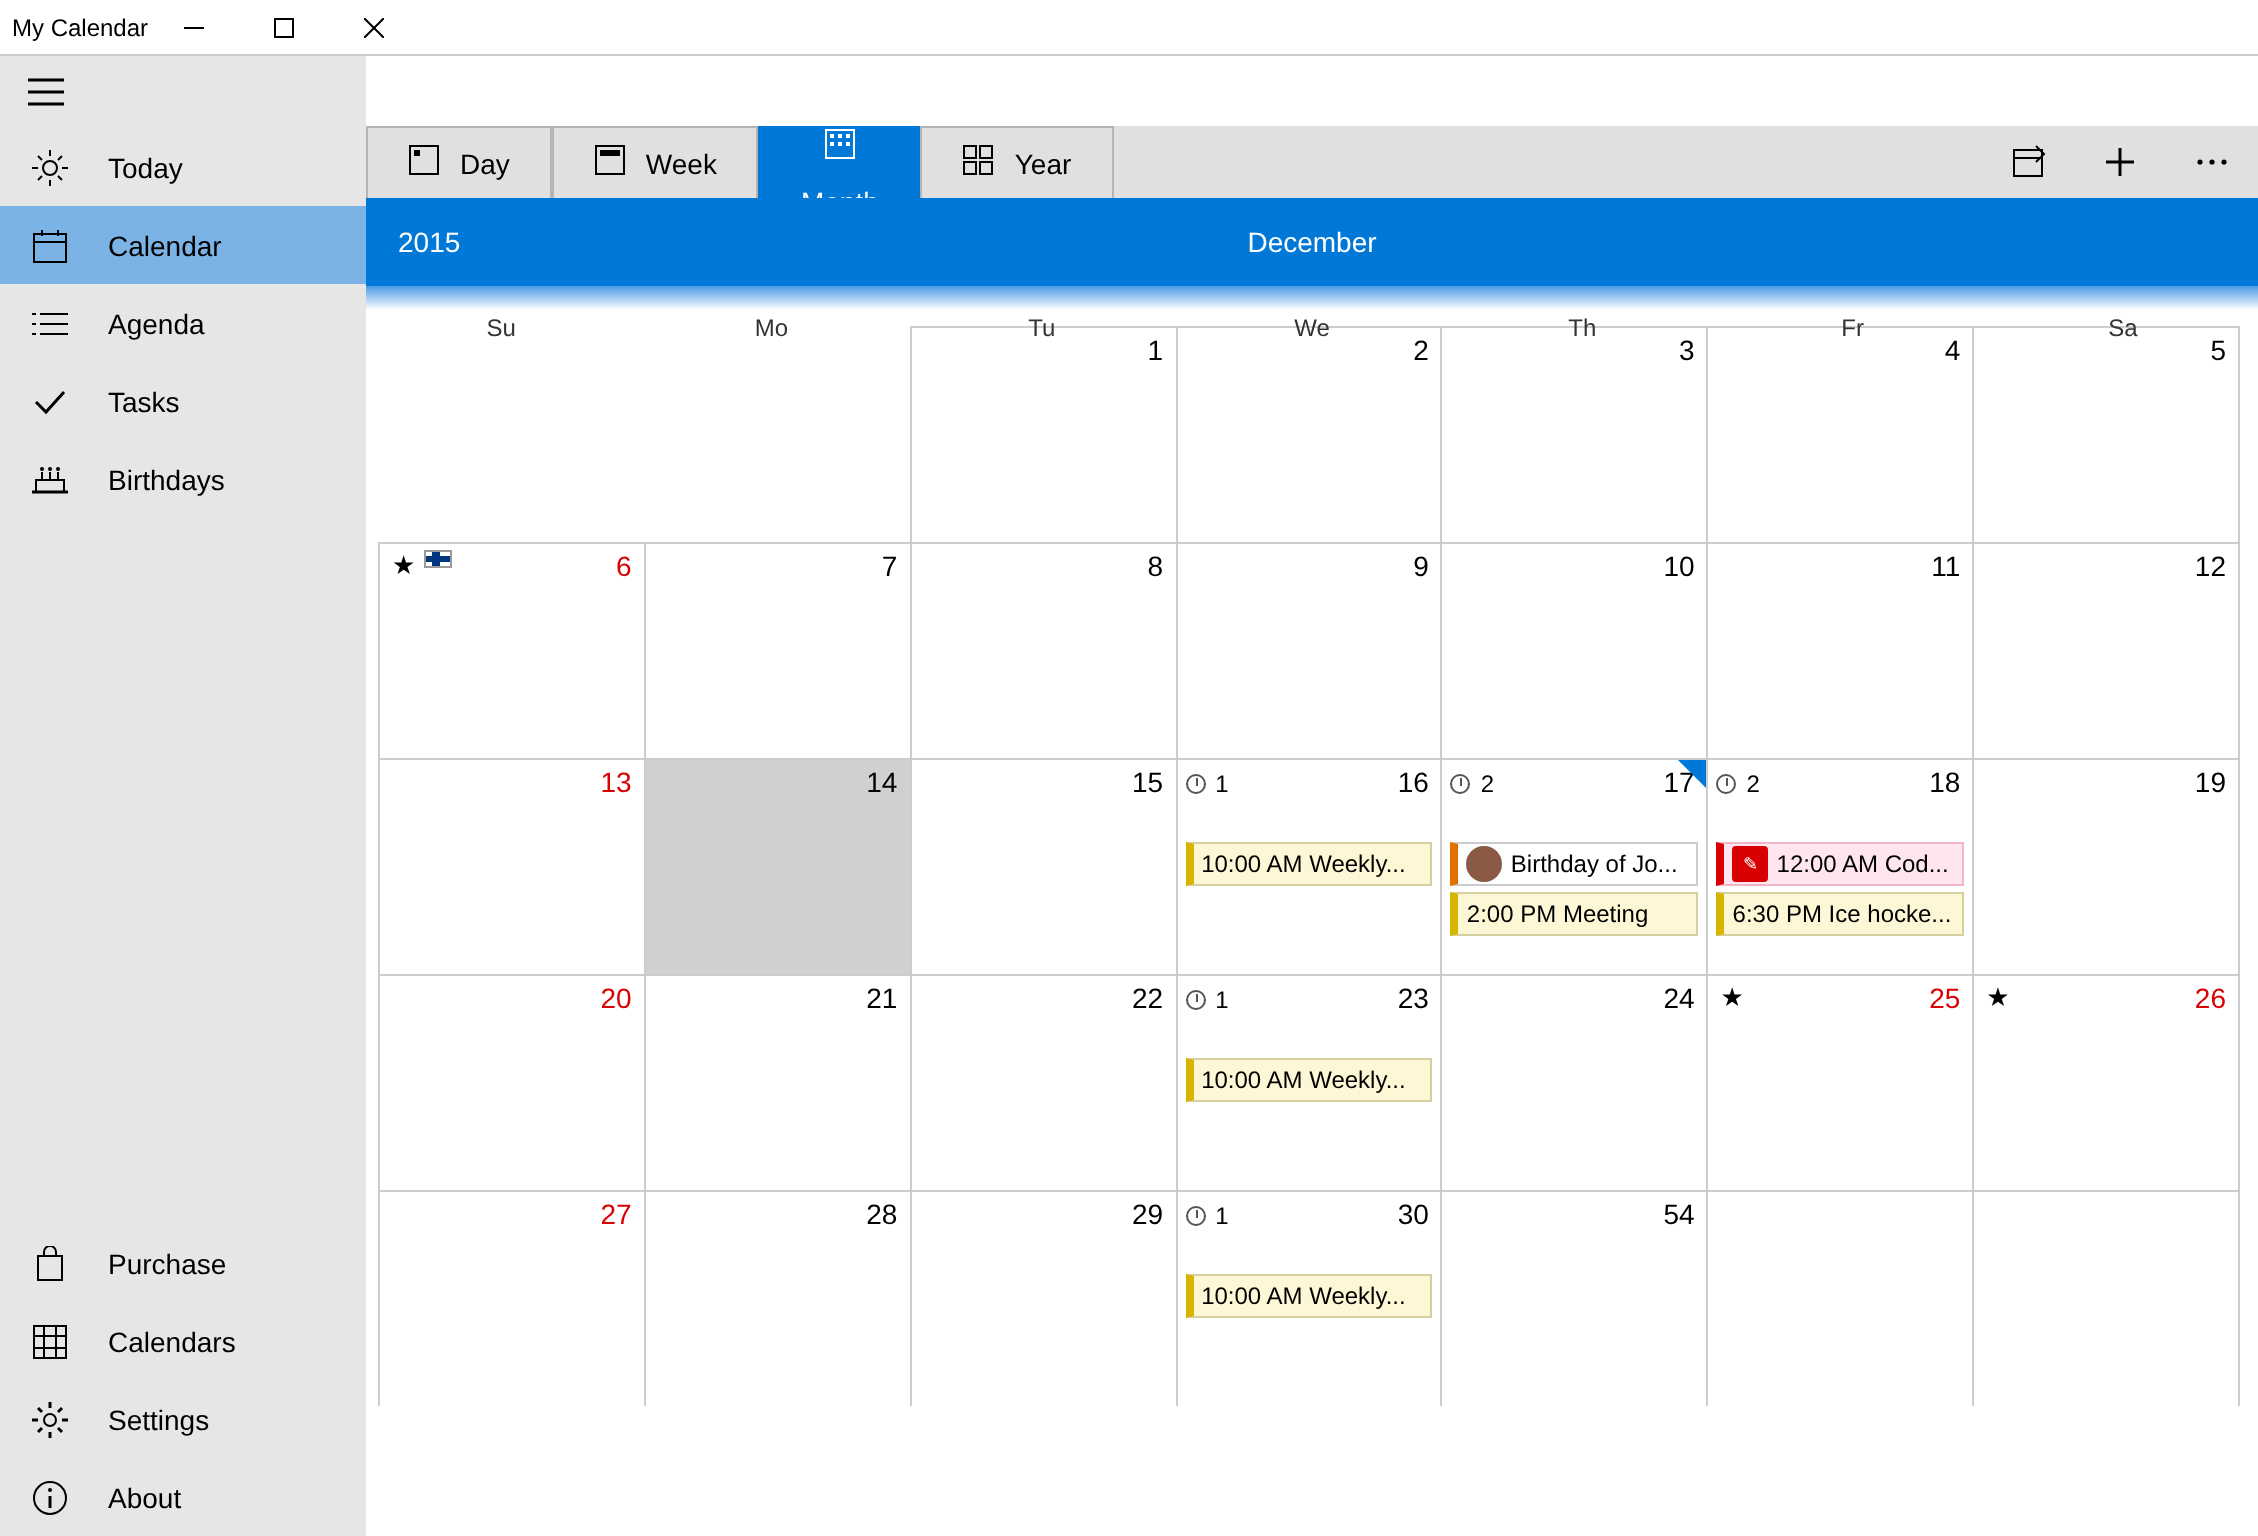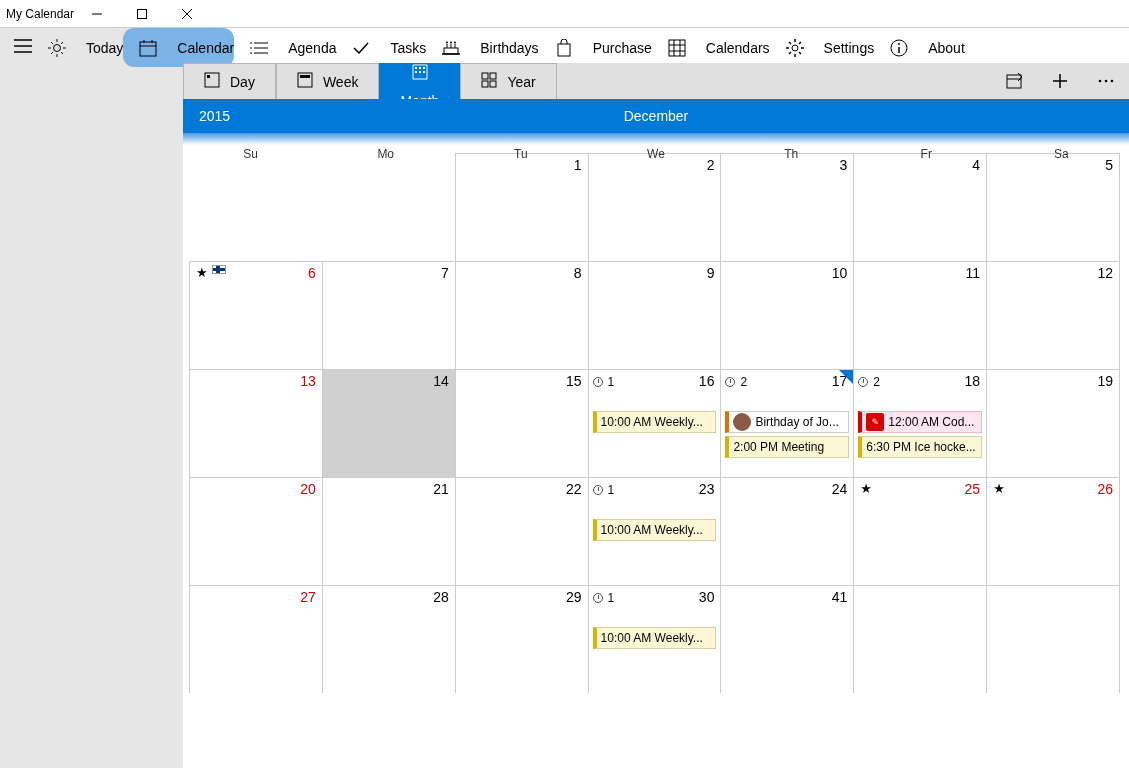--- a/index.html
+++ b/index.html
@@ -34,41 +34,40 @@
   .app {
     flex: 1;
     display: flex;
     min-height: 0;
   }
   
   .sidebar {
     width: 183px;
     background: #e6e6e6;
     display: flex;
-    flex-direction: row;
+    flex-direction: column;
   }
   .hamburger {
     height: 36px;
     display: flex;
     align-items: center;
     padding-left: 14px;
   }
   .hamburger svg { width: 18px; height: 14px; }
   .nav-item {
     height: 39px;
     display: flex;
     align-items: center;
     padding-left: 16px;
     gap: 20px;
     font-size: 14px;
     cursor: pointer;
   }
   .nav-item.active {
     background: #7cb3e6;
-    border-radius: 11px;
   }
   .nav-icon { width: 18px; display: flex; justify-content: center; }
   .sidebar-spacer { flex: 1; }
   
   .main {
     flex: 1;
     display: flex;
     flex-direction: column;
     min-height: 0;
     margin-top: 35px;
@@ -101,21 +100,21 @@
   .toolbar-spacer { flex: 1; }
   .tool-icon {
     width: 46px;
     display: flex;
     align-items: center;
     justify-content: center;
     cursor: pointer;
   }
   
   .month-bar {
-    height: 34px;
+    height: 44px;
     background: #0078d7;
     color: #fff;
     display: flex;
     align-items: center;
     position: relative;
   }
   .month-bar .year { padding-left: 16px; font-size: 14px; }
   .month-bar .month { position: absolute; left: 50%; transform: translateX(-50%); }
   
   .dow-row {
@@ -639,21 +638,21 @@
               <span class="clock-icon"></span>
               <span>1</span>
             </div>
             <div class="events-wrap">
               <div class="event default">
                 <span>10:00 AM Weekly...</span>
               </div>
             </div>
           </div>
           <div class="cell">
-            <span class="daynum">41</span>
+            <span class="daynum">54</span>
           </div>
           <div class="cell"></div>
           <div class="cell"></div>
           <div class="cell noborder"></div>
           <div class="cell noborder"></div>
           <div class="cell noborder"></div>
           <div class="cell noborder"></div>
           <div class="cell noborder"></div>
           <div class="cell noborder"></div>
           <div class="cell noborder"></div>

